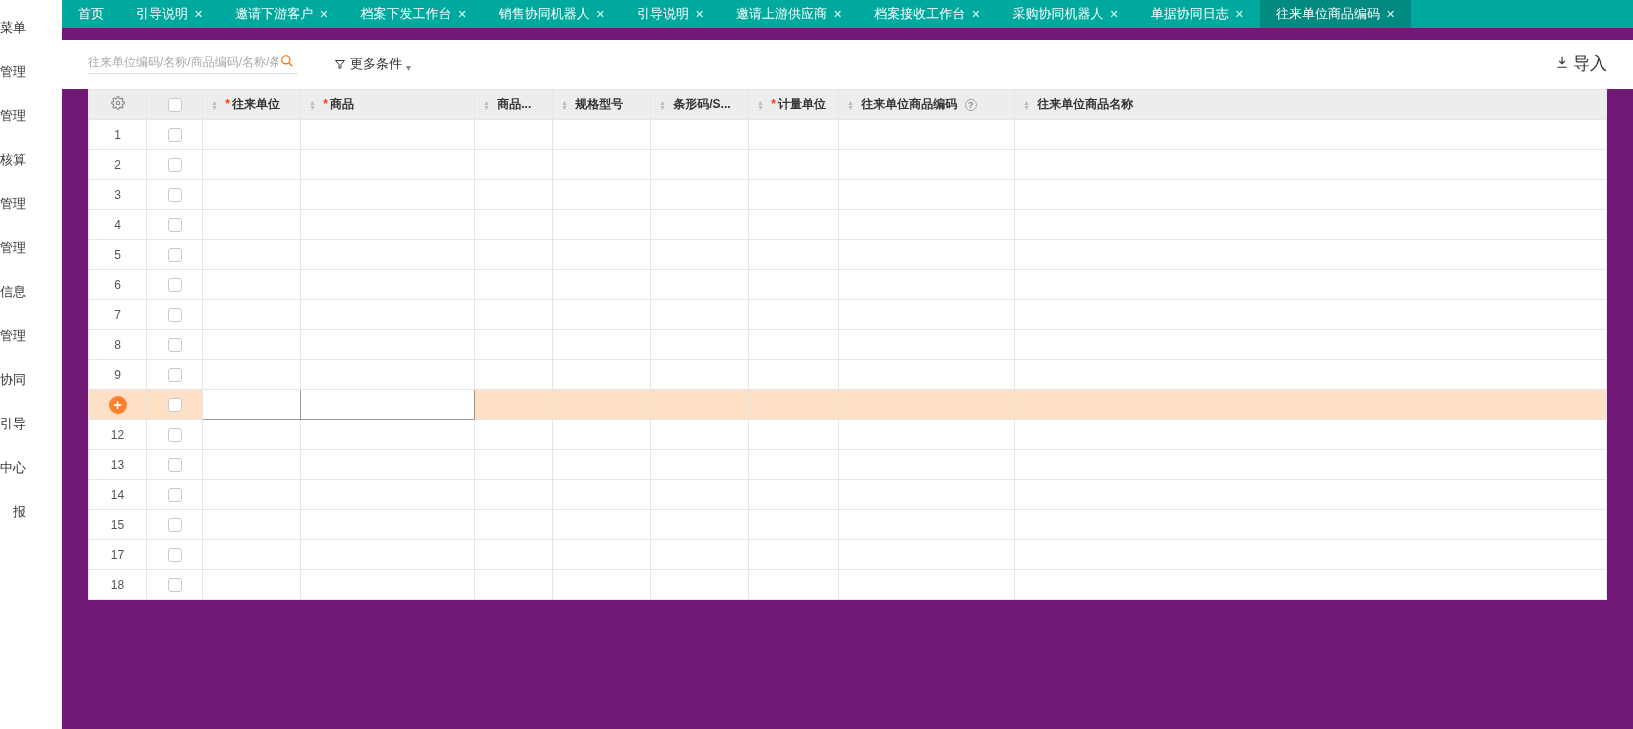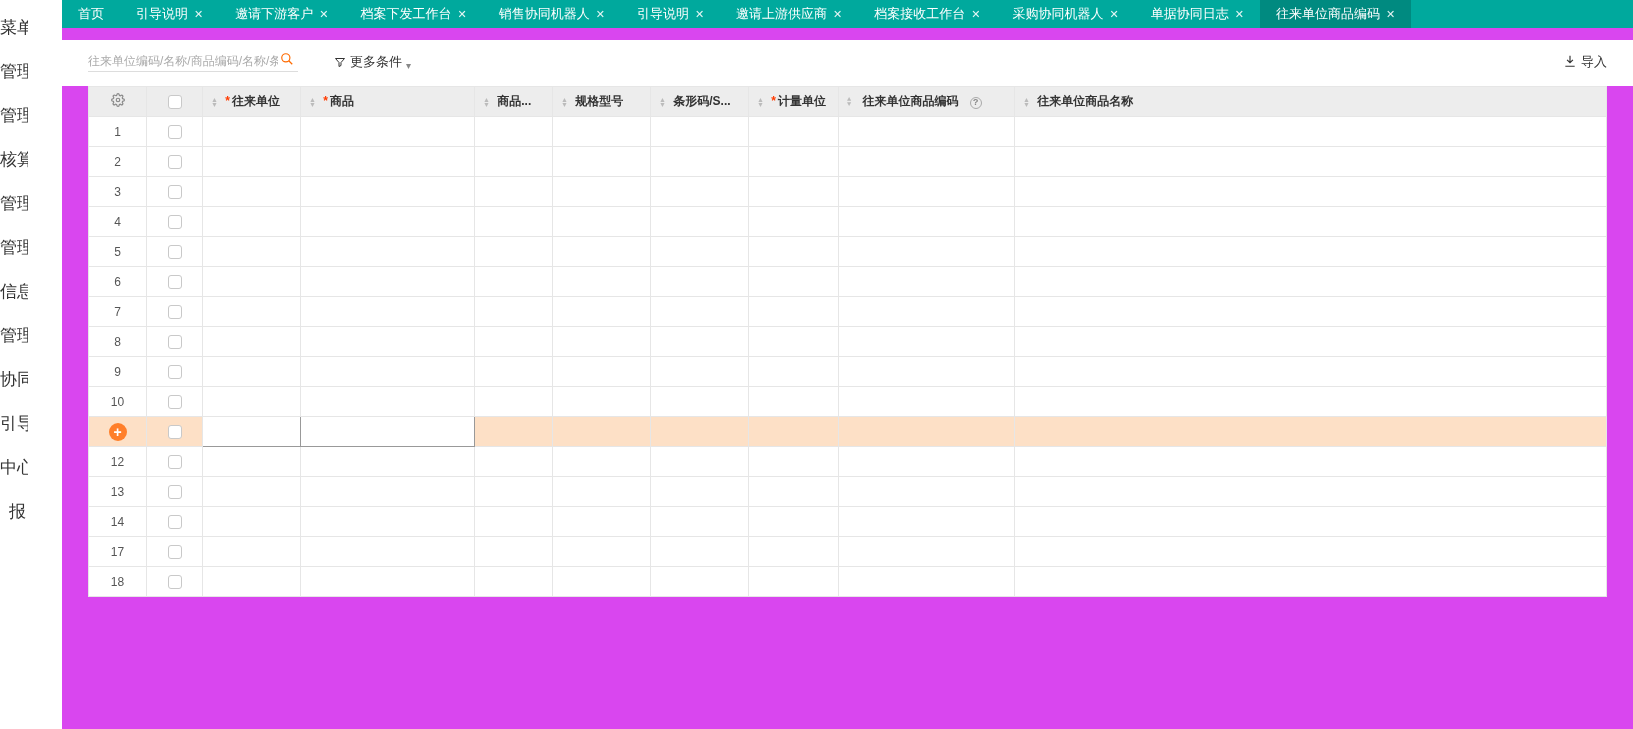--- a/index.html
+++ b/index.html
@@ -20,21 +20,21 @@
   left: 0;
   top: 0;
   width: 28px;
   height: 100%;
   background: #fff;
   overflow: hidden;
 }
 .sidebar-item {
   height: 44px;
   line-height: 44px;
-  font-size: 17px;
+  font-size: 13px;
   color: #333;
   white-space: nowrap;
   text-align: right;
   padding-right: 2px;
 }
 
 
 .topbar {
   position: absolute;
   left: 62px;
@@ -62,21 +62,21 @@
   opacity: .9;
 }
 
 
 .content {
   position: absolute;
   left: 62px;
   top: 28px;
   right: 0;
   bottom: 0;
-  background: #d946ef;
+  background: #701a75;
   padding-top: 12px;
 }
 
 
 .toolbar {
   display: flex;
   align-items: center;
   padding: 12px 26px 14px 26px;
   background: #fff;
 }
@@ -105,21 +105,21 @@
   font-size: 13px;
   cursor: pointer;
 }
 .more-cond .filter-ic { margin-right: 4px; font-size: 12px;}
 .more-cond .chev { margin-left: 4px; font-size: 10px; color: #888;}
 .toolbar-spacer { flex: 1; }
 .export-btn {
   display: flex;
   align-items: center;
   color: #333;
-  font-size: 13px;
+  font-size: 17px;
   cursor: pointer;
 }
 .export-btn .ic { margin-right: 4px; }
 
 
 .table-wrap {
   margin: 0 26px;
   background: #fff;
 }
 table {
@@ -143,21 +143,21 @@
   color: #333;
 }
 .col-gear { width: 58px; text-align: center; }
 .col-chk  { width: 56px; text-align: center; }
 .col-partner { width: 98px; }
 .col-product { width: 174px; }
 .col-prodx { width: 78px; }
 .col-spec { width: 98px; }
 .col-barcode { width: 98px; }
 .col-uom { width: 90px; }
-.col-partnerCode { width: 176px; font-family: Liberation Mono, monospace; }
+.col-partnerCode { width: 176px; }
 .col-partnerName { width: auto; }
 
 .sort-ic {
   display: inline-flex;
   flex-direction: column;
   line-height: 5px;
   font-size: 7px;
   color: #bbb;
   margin-right: 4px;
   vertical-align: middle;
@@ -479,32 +479,20 @@
             <td class="chk"><span class="ck"></span></td>
             <td></td>
             <td></td>
             <td></td>
             <td></td>
             <td></td>
             <td></td>
             <td></td>
             <td></td>
           </tr>
-          <tr>
-            <td class="idx">10</td>
-            <td class="chk"><span class="ck"></span></td>
-            <td></td>
-            <td></td>
-            <td></td>
-            <td></td>
-            <td></td>
-            <td></td>
-            <td></td>
-            <td></td>
-          </tr>
           <tr class="highlight">
             <td class="idx"><span class="add-circle">+</span></td>
             <td class="chk"><span class="ck"></span></td>
             <td class="edit-cell"></td>
             <td class="edit-cell"></td>
             <td></td>
             <td></td>
             <td></td>
             <td></td>
             <td></td>
@@ -529,20 +517,32 @@
             <td></td>
             <td></td>
             <td></td>
             <td></td>
             <td></td>
             <td></td>
             <td></td>
           </tr>
           <tr>
             <td class="idx">14</td>
+            <td class="chk"><span class="ck"></span></td>
+            <td></td>
+            <td></td>
+            <td></td>
+            <td></td>
+            <td></td>
+            <td></td>
+            <td></td>
+            <td></td>
+          </tr>
+          <tr>
+            <td class="idx">15</td>
             <td class="chk"><span class="ck"></span></td>
             <td></td>
             <td></td>
             <td></td>
             <td></td>
             <td></td>
             <td></td>
             <td></td>
             <td></td>
           </tr>

